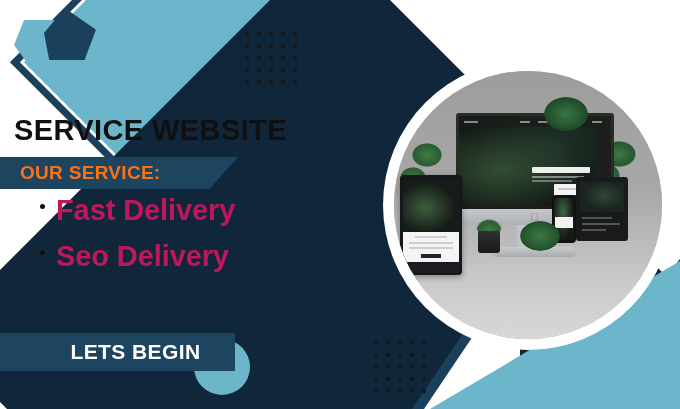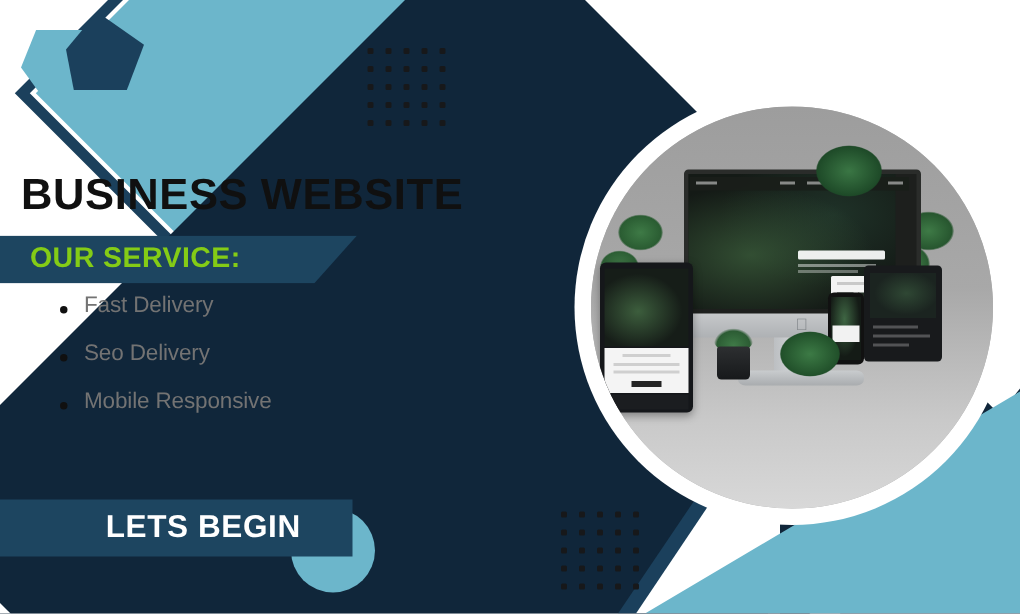--- a/index.html
+++ b/index.html
@@ -248,31 +248,31 @@
     line-height:1;white-space:nowrap;
   }
 
   .service-band{
     position:absolute;left:0;top:157px;width:238px;height:32px;
     background:#1d4560;
     clip-path:polygon(0 0, 100% 0, 88% 100%, 0 100%);
     display:flex;align-items:center;
   }
   .service-band span{
-    color:#84cc16;font-size:19px;font-weight:800;letter-spacing:.3px;
+    color:#f97316;font-size:19px;font-weight:800;letter-spacing:.3px;
     padding-left:20px;
   }
 
   ul.features{
     position:absolute;left:38px;top:196px;margin:0;padding:0 0 0 18px;
     list-style:none;
   }
   ul.features li{
     position:relative;
-    font-size:15px;font-weight:400;color:#737373;
+    font-size:29px;font-weight:700;color:#be185d;
     line-height:1;margin-bottom:17px;letter-spacing:-.1px;
     white-space:nowrap;
   }
   ul.features li::before{
     content:"";position:absolute;left:-16px;top:8px;
     width:5px;height:5px;border-radius:50%;background:#101010;
   }
 
   .cta-circle{
     position:absolute;left:194px;top:339px;width:56px;height:56px;
@@ -426,30 +426,29 @@
       <span></span>
       <span></span>
       <span></span>
   </div>
 
   <div class="logo">
     <div class="hex hex-teal"></div>
     <div class="hex hex-navy"></div>
   </div>
 
-  <h2 class="head2">BUSINESS WEBSITE</h2>
+  <h2 class="head2">SERVICE WEBSITE</h2>
 
   <div class="service-band">
     <span>OUR SERVICE:</span>
   </div>
 
   <ul class="features">
     <li>Fast Delivery</li>
     <li>Seo Delivery</li>
-    <li>Mobile Responsive</li>
   </ul>
 
   <div class="cta-circle"></div>
   <button class="cta">
     <span>LETS BEGIN</span>
   </button>
 
 </div>
 
 </body></html>

